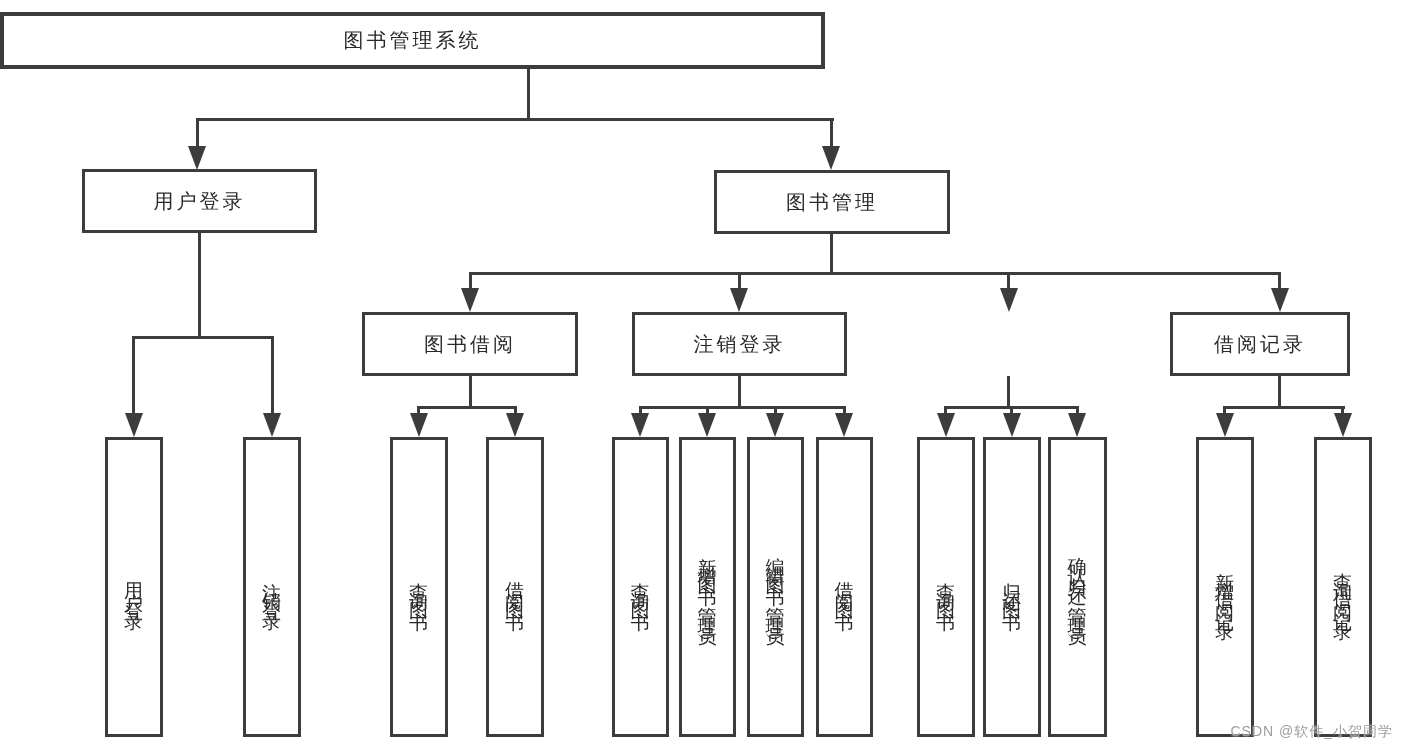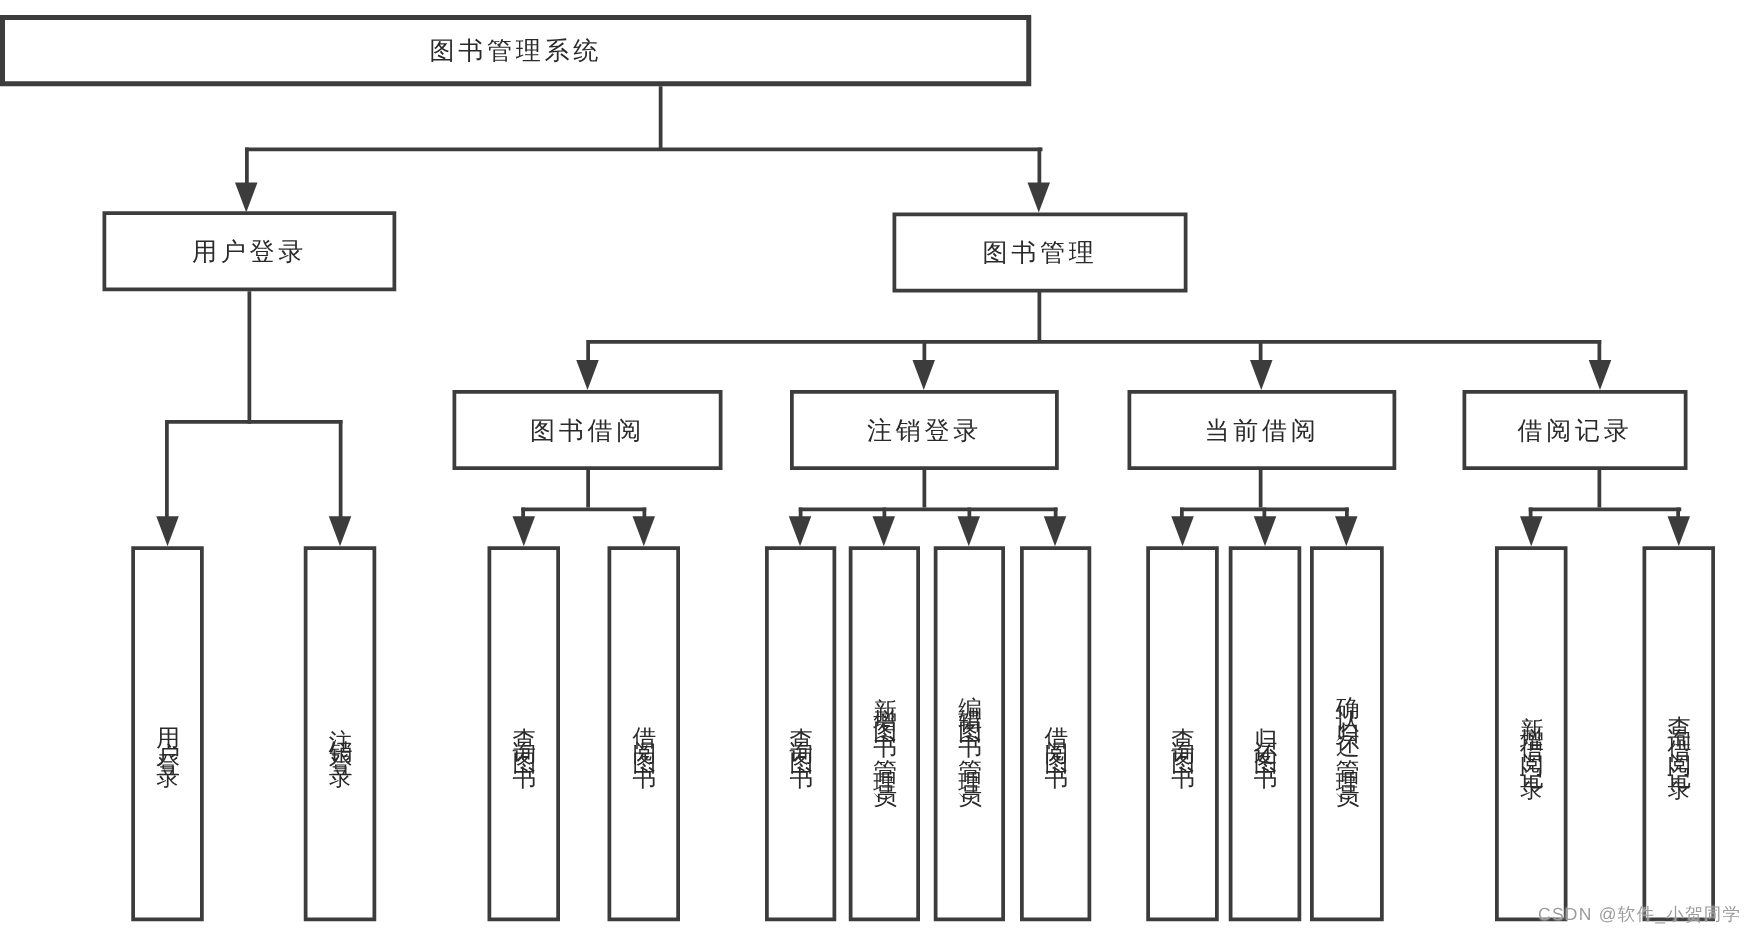--- a/index.html
+++ b/index.html
@@ -67,21 +67,20 @@
   <div class="arrow" style="left:461px;top:288px"></div>
   <div class="vline" style="left:738px;top:272px;height:20px"></div>
   <div class="arrow" style="left:730px;top:288px"></div>
   <div class="vline" style="left:1007px;top:272px;height:20px"></div>
   <div class="arrow" style="left:1000px;top:288px"></div>
   <div class="vline" style="left:1278px;top:272px;height:20px"></div>
   <div class="arrow" style="left:1271px;top:288px"></div>
 
   <div class="box hbox" style="left:362px;top:312px;width:216px;height:64px">图书借阅</div>
   <div class="box hbox" style="left:632px;top:312px;width:215px;height:64px">注销登录</div>
-  <div class="box hbox" style="left:902px;top:312px;width:215px;height:64px">当前借阅</div>
   <div class="box hbox" style="left:1170px;top:312px;width:180px;height:64px">借阅记录</div>
 
   <div class="vline" style="left:469px;top:376px;height:30px"></div>
   <div class="hline" style="left:417px;top:406px;width:100px"></div>
   <div class="vline" style="left:417px;top:406px;height:9px"></div>
   <div class="arrow" style="left:410px;top:413px"></div>
   <div class="vline" style="left:514px;top:406px;height:9px"></div>
   <div class="arrow" style="left:506px;top:413px"></div>
 
   <div class="vline" style="left:738px;top:376px;height:30px"></div>

